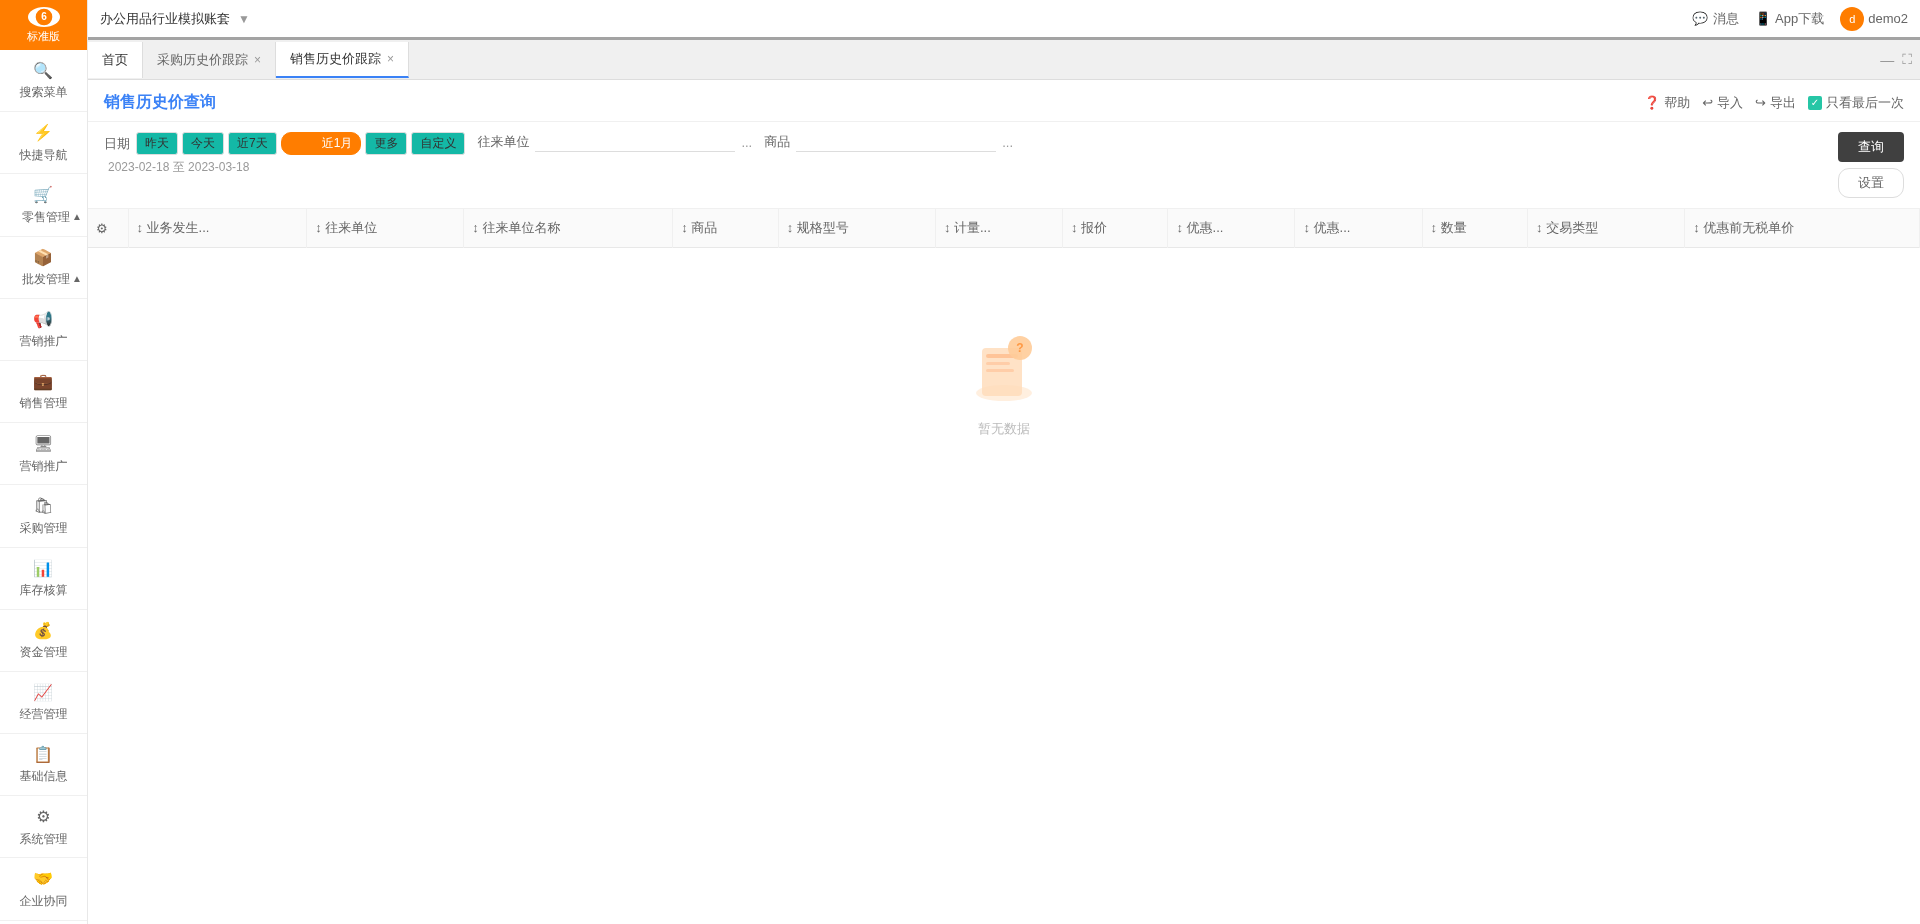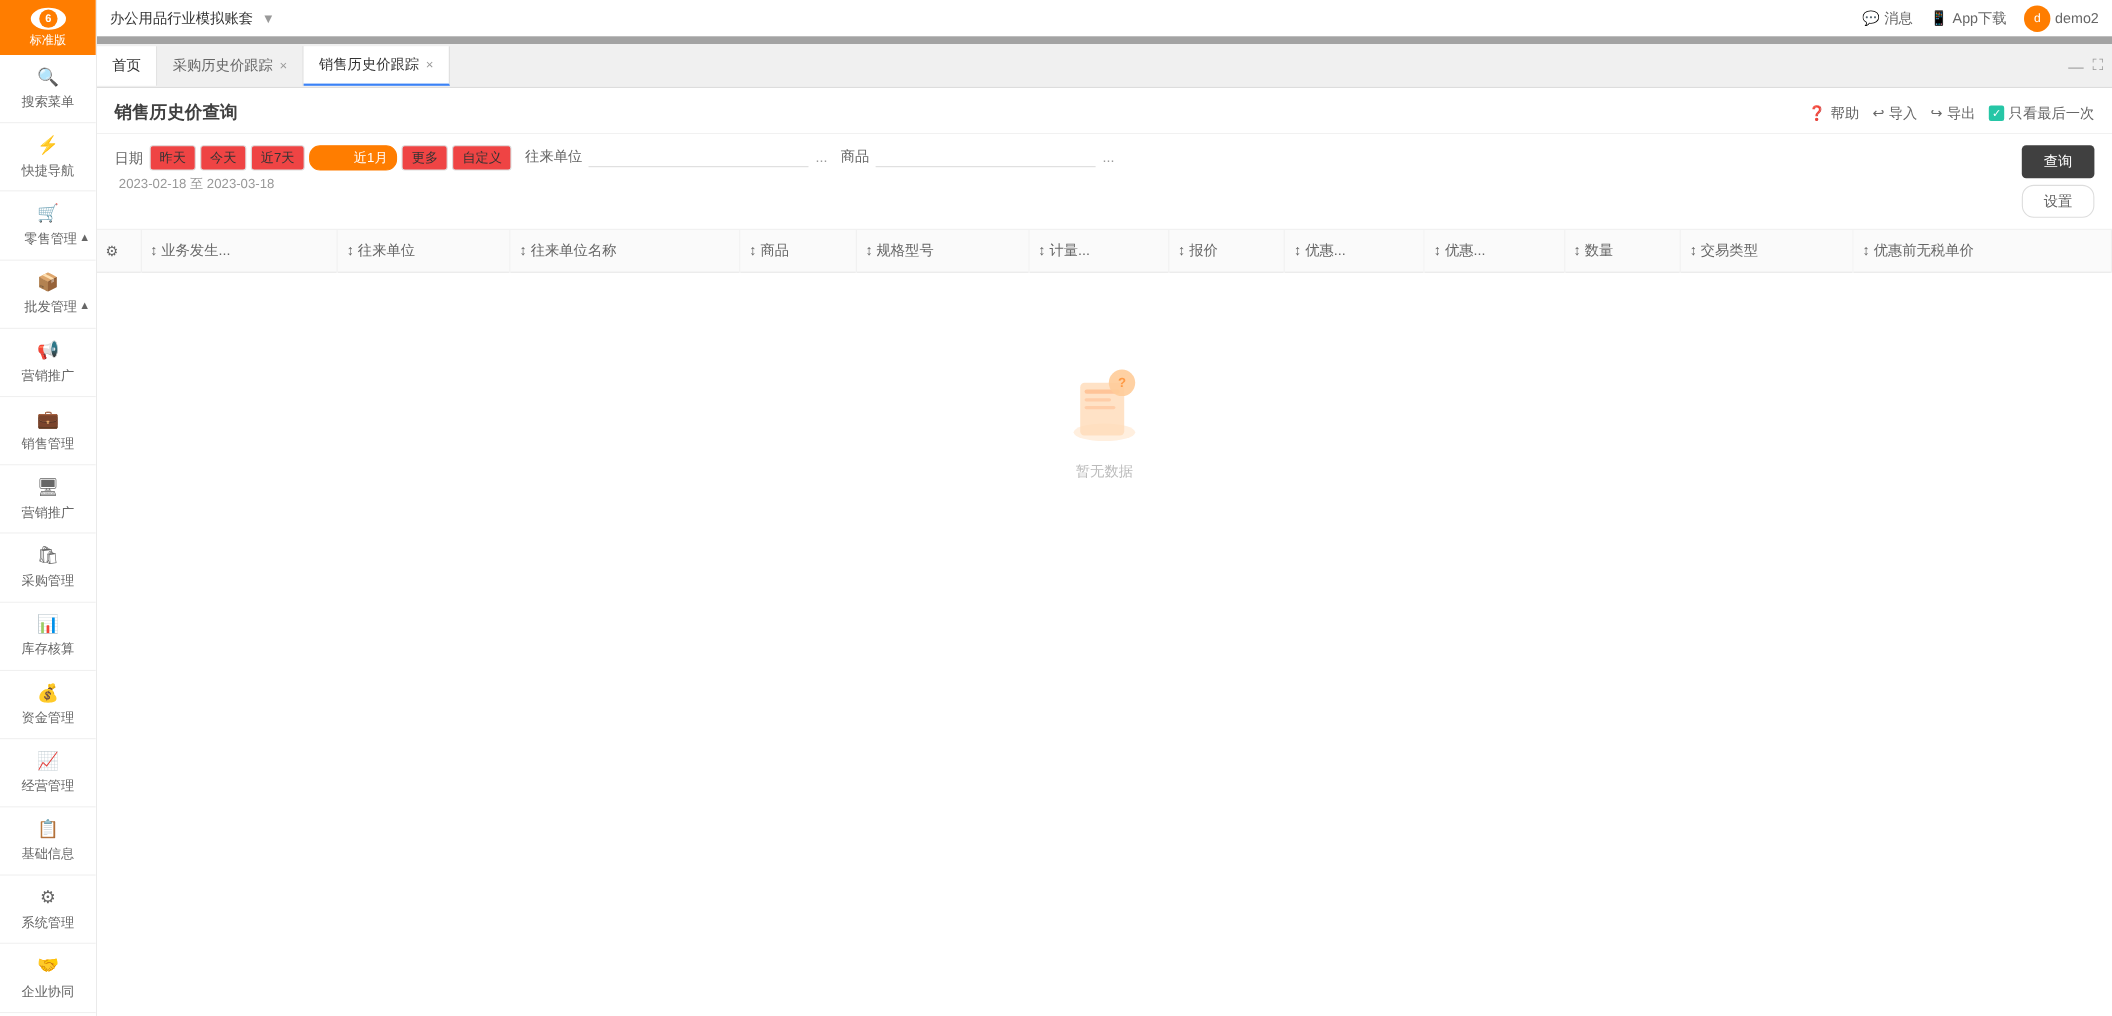--- a/index.html
+++ b/index.html
@@ -57,21 +57,21 @@
     .main-content {
       flex: 1;
       display: flex;
       flex-direction: column;
       overflow: hidden;
     }
 
     
     .top-bar {
       background: #fff;
-      border-bottom: 7px solid #a3a3a3;
+      border-bottom: 3px solid #a3a3a3;
       display: flex;
       align-items: center;
       padding: 0 12px;
       height: 40px;
       justify-content: space-between;
     }
     .top-bar-left { display: flex; align-items: center; gap: 8px; }
     .top-bar-title { font-size: 13px; color: #333; }
     .top-bar-dropdown { font-size: 12px; color: #999; cursor: pointer; }
     .top-bar-right { display: flex; align-items: center; gap: 16px; font-size: 13px; color: #666; }
@@ -112,21 +112,21 @@
     }
 
     
     .page-header {
       display: flex;
       align-items: center;
       justify-content: space-between;
       padding: 12px 16px 8px;
       border-bottom: 1px solid #f0f0f0;
     }
-    .page-title { font-size: 16px; font-weight: bold; color: #404040; }
+    .page-title { font-size: 16px; font-weight: bold; color: #3b82f6; }
     .page-actions { display: flex; align-items: center; gap: 12px; font-size: 13px; color: #666; }
     .page-actions .action-item { display: flex; align-items: center; gap: 4px; cursor: pointer; }
     .checkbox-label { display: flex; align-items: center; gap: 4px; cursor: pointer; }
     .checkbox-box { width: 14px; height: 14px; border: 2px solid #26c6a6; background: #26c6a6; display: flex; align-items: center; justify-content: center; border-radius: 2px; }
     .checkbox-box::after { content: '✓'; color: #fff; font-size: 10px; }
 
     
     .filter-bar {
       padding: 10px 16px;
       background: #fff;
@@ -135,21 +135,21 @@
       align-items: flex-start;
       flex-wrap: wrap;
       gap: 12px;
     }
     .filter-group { display: flex; align-items: center; gap: 6px; }
     .filter-label { color: #666; font-size: 13px; white-space: nowrap; }
     .date-buttons { display: flex; gap: 4px; }
     .date-btn {
       padding: 2px 8px;
       border: 1px solid #ddd;
-      background: #ef4444;
+      background: #14b8a6;
       border-radius: 3px;
       cursor: pointer;
       font-size: 12px;
       color: #333;
     }
     .date-btn.active { background: #ff7d00; color: #fff; border-color: #ff7d00; border-radius: 10px; padding-left: 40px; }
     .date-range { font-size: 12px; color: #999; margin-left: 4px; }
     .filter-input {
       border: none;
       border-bottom: 1px solid #ddd;

